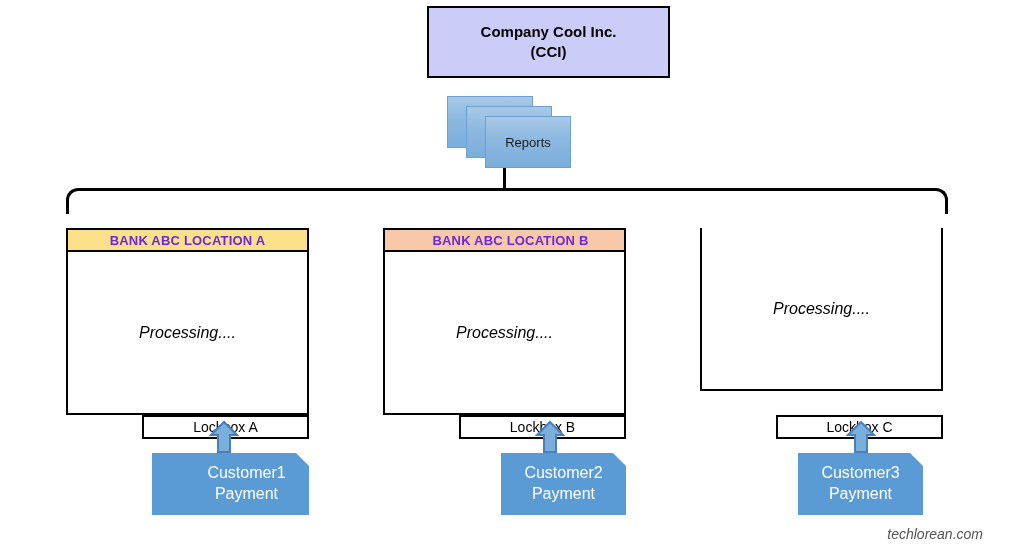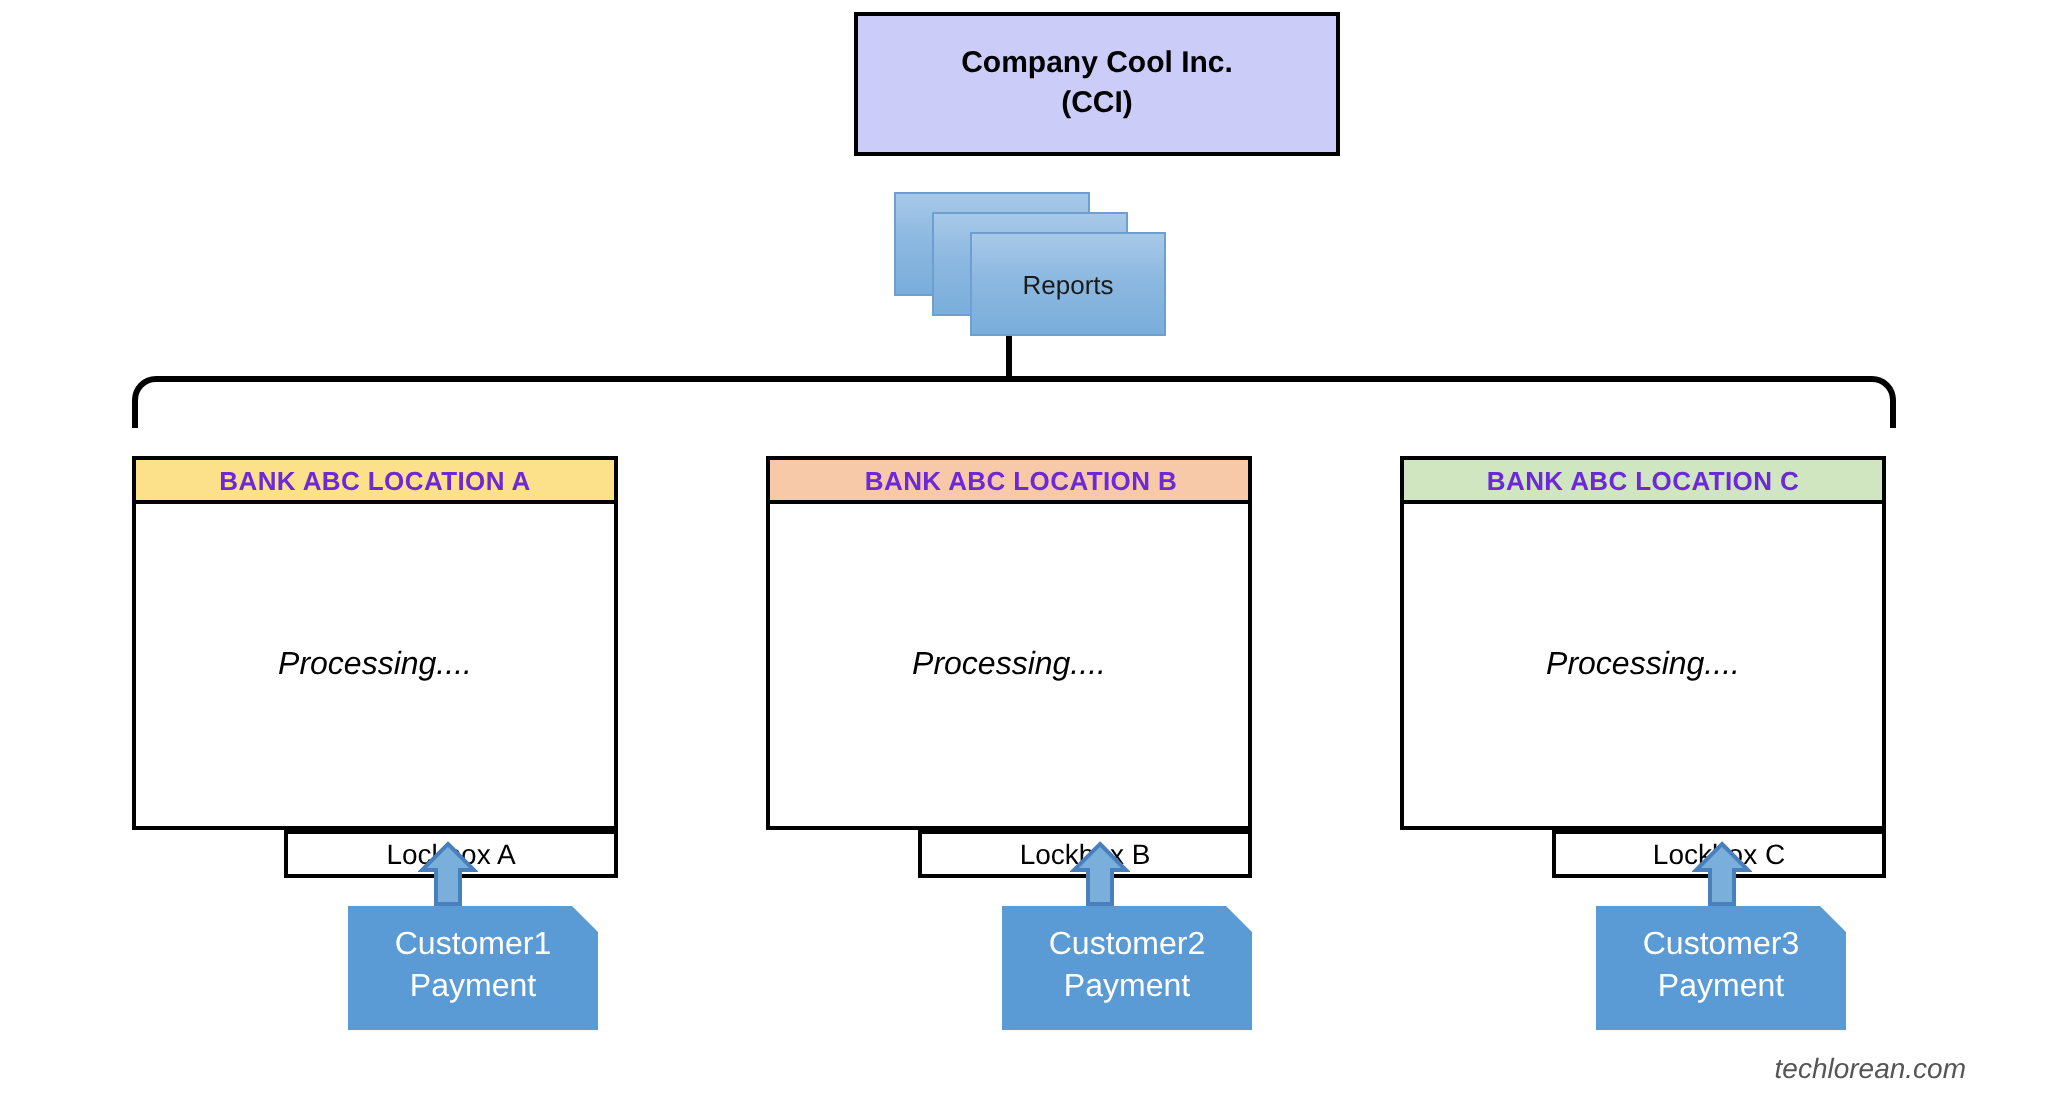--- a/index.html
+++ b/index.html
@@ -44,21 +44,21 @@
   
   .reports-stack {
     position: absolute;
     left: 447px;
     top: 96px;
     width: 136px;
     height: 72px;
   }
   .report-sheet {
     position: absolute;
-    width: 98px;
+    width: 86px;
     height: 52px;
     background: linear-gradient(180deg, #a8c9e8 0%, #8cb8e0 45%, #7aaedb 100%);
     border: 1px solid #6f9fd0;
     box-sizing: border-box;
   }
   .report-sheet.s1 { left: 0px;  top: 0px; }
   .report-sheet.s2 { left: 19px; top: 10px; }
   .report-sheet.s3 {
     left: 38px; top: 20px;
     display: flex;
@@ -163,21 +163,21 @@
     width: 125px;
     height: 62px;
     top: 453px;
     background: #5b9bd5;
     clip-path: polygon(0 0, calc(100% - 13px) 0, 100% 13px, 100% 100%, 0 100%);
     display: flex;
     align-items: center;
     justify-content: center;
     text-align: center;
   }
-  .customer-box.c1 { left: 174px; }
+  .customer-box.c1 { left: 152px; padding-left: 32px; }
   .customer-box.c2 { left: 501px; }
   .customer-box.c3 { left: 798px; }
   .customer-box .ctext {
     font-size: 16px;
     color: #ffffff;
     line-height: 1.3;
   }
 
   
   .watermark {
@@ -222,21 +222,20 @@
 
   <div class="bank-box b2">
     <div class="bank-header" style="background:#f7c9a8;padding-left:12px;">BANK ABC LOCATION B</div>
     <div class="bank-body">
       <span class="processing">Processing....</span>
     </div>
     <div class="lockbox">Lockbox B</div>
   </div>
 
   <div class="bank-box b3">
-    <div class="bank-header" style="background:#cfe6c0;">BANK ABC LOCATION C</div>
     <div class="bank-body">
       <span class="processing">Processing....</span>
     </div>
     <div class="lockbox">Lockbox C</div>
   </div>
 
   <svg class="arrow a1" viewBox="0 0 30 33">
     <polygon points="15,2 28,15 21,15 21,32 9,32 9,15 2,15" fill="#7aaedb" stroke="#4a7fbd" stroke-width="2"></polygon>
   </svg>
   <svg class="arrow a2" viewBox="0 0 30 33">

